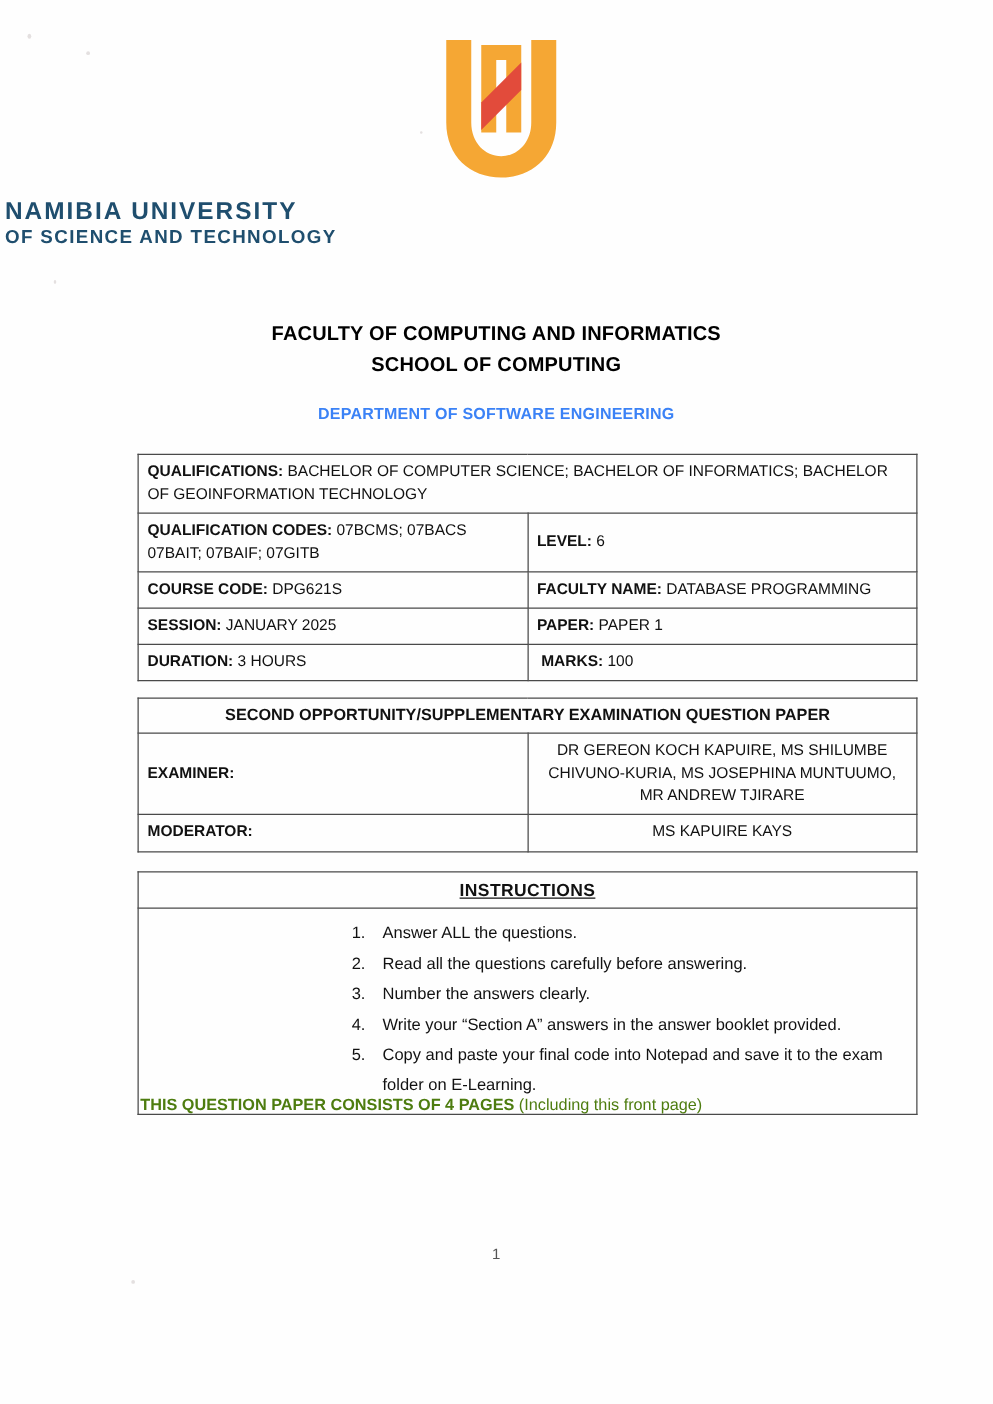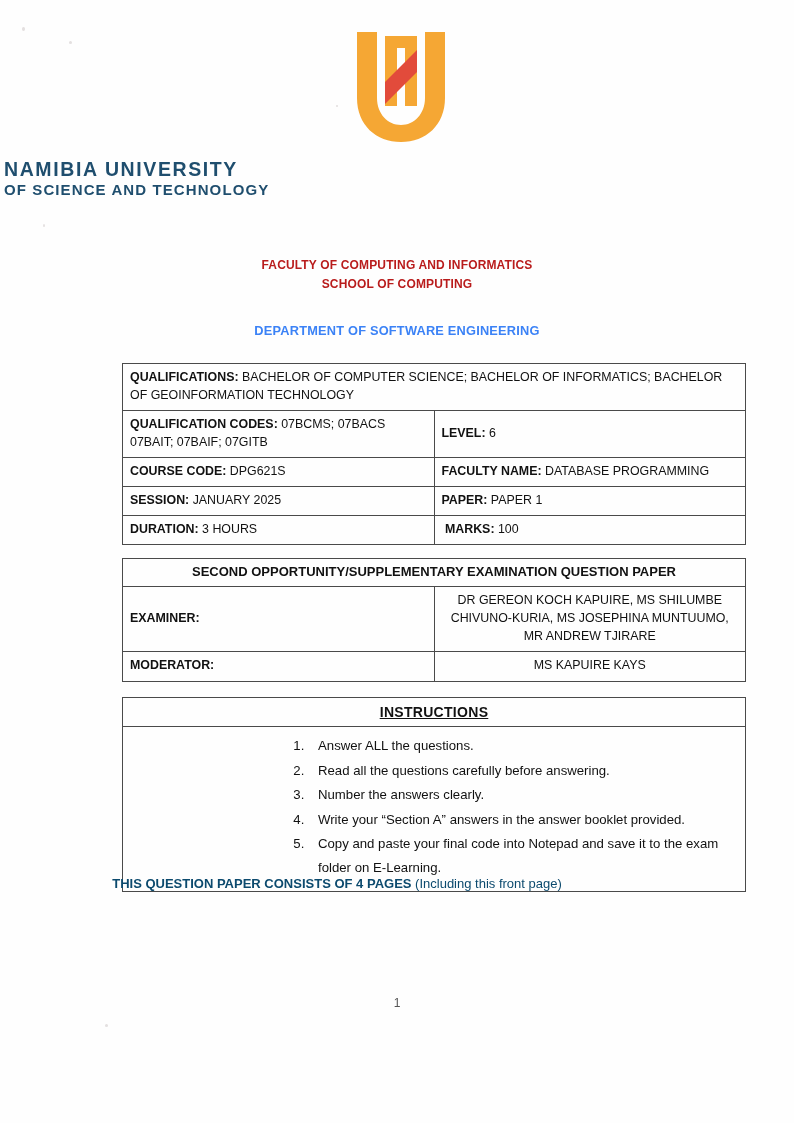--- a/index.html
+++ b/index.html
@@ -49,42 +49,42 @@
     letter-spacing: 1.1px;
   }
 
   
   .faculty-head {
     position: absolute;
     top: 256px;
     left: 0;
     width: 794px;
     text-align: center;
-    font-size: 12px;
+    font-size: 16px;
     font-weight: 700;
     line-height: 1.55;
     letter-spacing: 0.15px;
-    color: #b91c1c;
+    color: #000000;
   }
   .dept-head {
     position: absolute;
     top: 323px;
     left: 0;
     width: 794px;
     text-align: center;
     font-size: 12.8px;
     font-weight: 700;
     letter-spacing: 0.2px;
     color: #3b82f6;
   }
 
   
   .tbl {
     position: absolute;
-    left: 122px;
+    left: 110px;
     width: 624px;
     border-collapse: collapse;
     table-layout: fixed;
     font-size: 12.4px;
     color: #111;
   }
   .tbl td {
     border: 1px solid #4a4a4a;
     padding: 5px 7px;
     vertical-align: middle;
@@ -129,21 +129,21 @@
   }
 
   
   .consists {
     position: absolute;
     top: 876px;
     left: 0;
     width: 674px;
     text-align: center;
     font-size: 13px;
-    color: #0c4a6e;
+    color: #4d7c0f;
   }
   .consists b { font-weight: 700; }
   .consists span.reg { font-weight: 400; }
 
   .page-num {
     position: absolute;
     top: 996px;
     left: 0;
     width: 794px;
     text-align: center;

